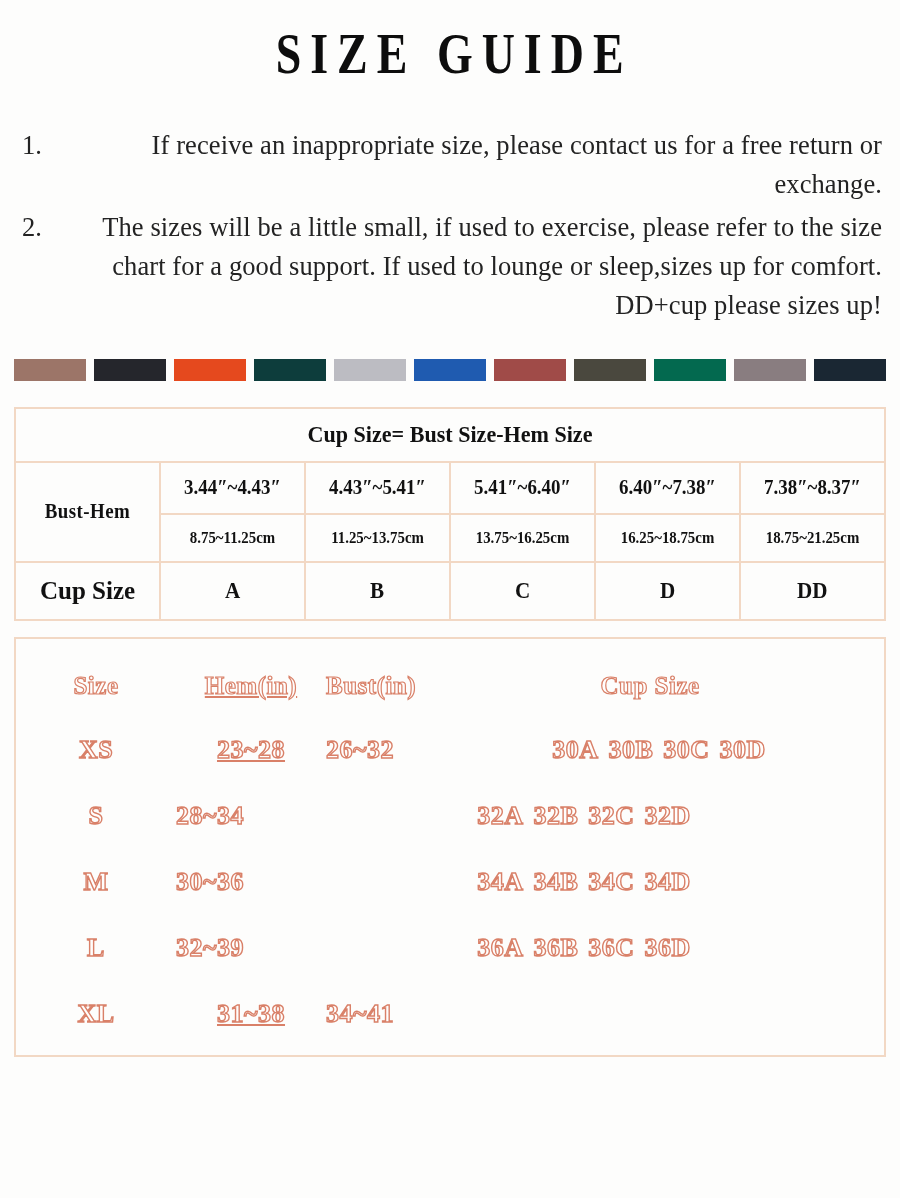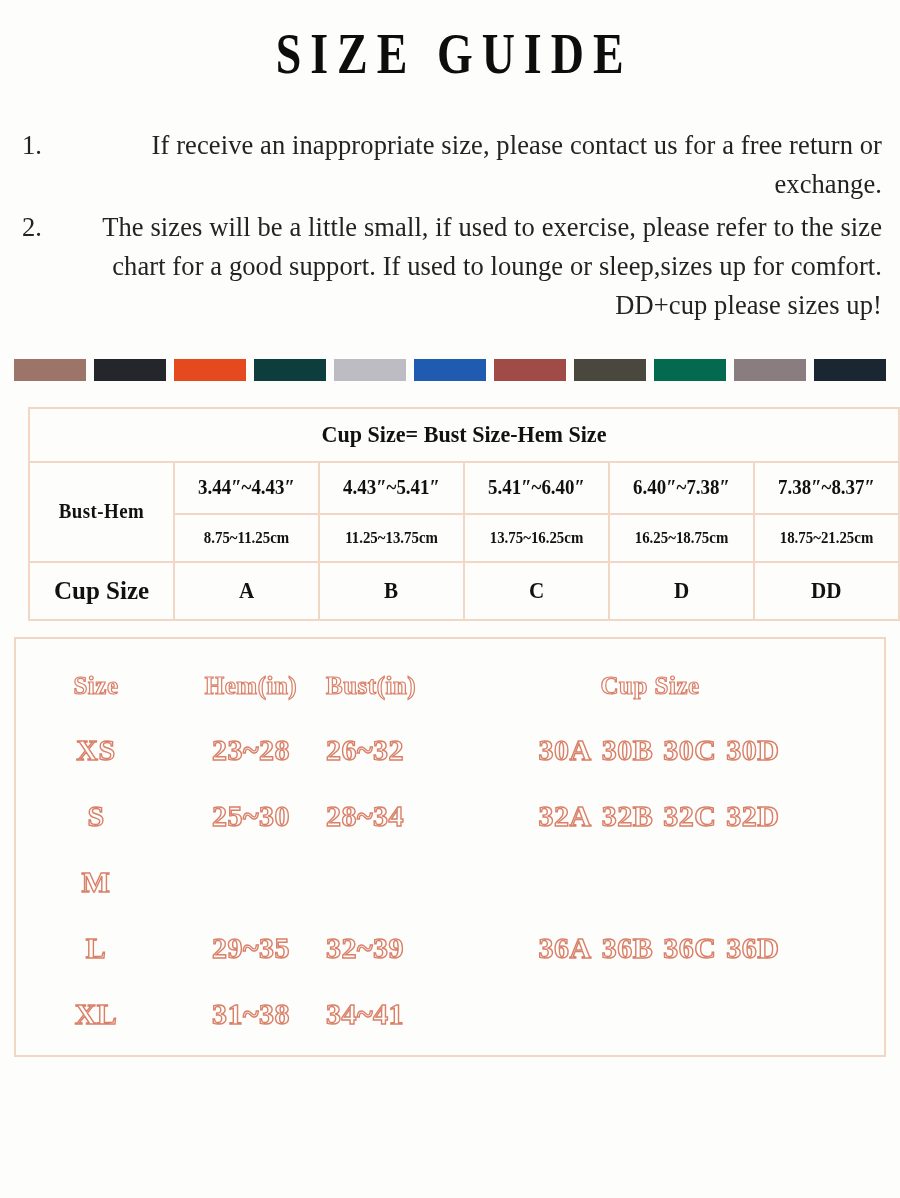--- a/index.html
+++ b/index.html
@@ -56,21 +56,21 @@
     margin: 34px 14px 0 14px;
     height: 22px;
   }
   .swatch {
     flex: 1 1 0;
     height: 100%;
   }
 
   
   .cup-table {
-    margin: 26px 14px 0 28px;
+    margin: 26px 14px 0 14px;
     border: 2px solid #f2d8c4;
     border-collapse: collapse;
     width: 872px;
     table-layout: fixed;
   }
   .cup-table td {
     border: 2px solid #f2d8c4;
     text-align: center;
     vertical-align: middle;
     color: #111;
@@ -113,33 +113,33 @@
     margin: 16px 14px 0 14px;
     border: 2px solid #f2d8c4;
     width: 872px;
     height: 420px;
     padding: 16px 12px 0 0;
   }
   .size-row {
     display: flex;
     align-items: center;
     height: 66px;
-    font-size: 30px;
+    font-size: 26px;
     font-weight: 700;
     color: #fffdfc;
     -webkit-text-stroke: 1.4px #d98068;
     letter-spacing: 0.5px;
   }
   .size-row.header {
     font-size: 25px;
     height: 62px;
     -webkit-text-stroke: 1.2px #d98068;
   }
   .c-size  { flex: 0 0 160px; text-align: center; }
-  .c-hem   { flex: 0 0 150px; text-align: center; }
+  .c-hem   { flex: 0 0 150px; text-align: center; text-decoration: underline; }
   .c-bust  { flex: 0 0 150px; text-align: left; }
   .c-cup   { flex: 1 1 auto;  text-align: center; padding-right: 30px; }
   .size-row.header .c-cup { padding-right: 48px; }
   .cup-list span { margin: 0 5px; text-align: center; }
 </style>
 </head>
 <body>
 
 <div class="title">SIZE GUIDE</div>
 
@@ -208,30 +208,30 @@
   </div>
   <div id="size-rows">
       <div class="size-row">
         <div class="c-size">XS</div>
         <div class="c-hem">23~28</div>
         <div class="c-bust">26~32</div>
         <div class="c-cup cup-list"><span>30A</span><span>30B</span><span>30C</span><span>30D</span></div>
       </div>
       <div class="size-row">
         <div class="c-size">S</div>
-        <div class="c-hem">25~30</div>
         <div class="c-bust">28~34</div>
         <div class="c-cup cup-list"><span>32A</span><span>32B</span><span>32C</span><span>32D</span></div>
       </div>
       <div class="size-row">
         <div class="c-size">M</div>
+        <div class="c-bust">30~36</div>
+        <div class="c-cup cup-list"><span>34A</span><span>34B</span><span>34C</span><span>34D</span></div>
       </div>
       <div class="size-row">
         <div class="c-size">L</div>
-        <div class="c-hem">29~35</div>
         <div class="c-bust">32~39</div>
         <div class="c-cup cup-list"><span>36A</span><span>36B</span><span>36C</span><span>36D</span></div>
       </div>
       <div class="size-row">
         <div class="c-size">XL</div>
         <div class="c-hem">31~38</div>
         <div class="c-bust">34~41</div>
       </div>
     </div>
 </div>

